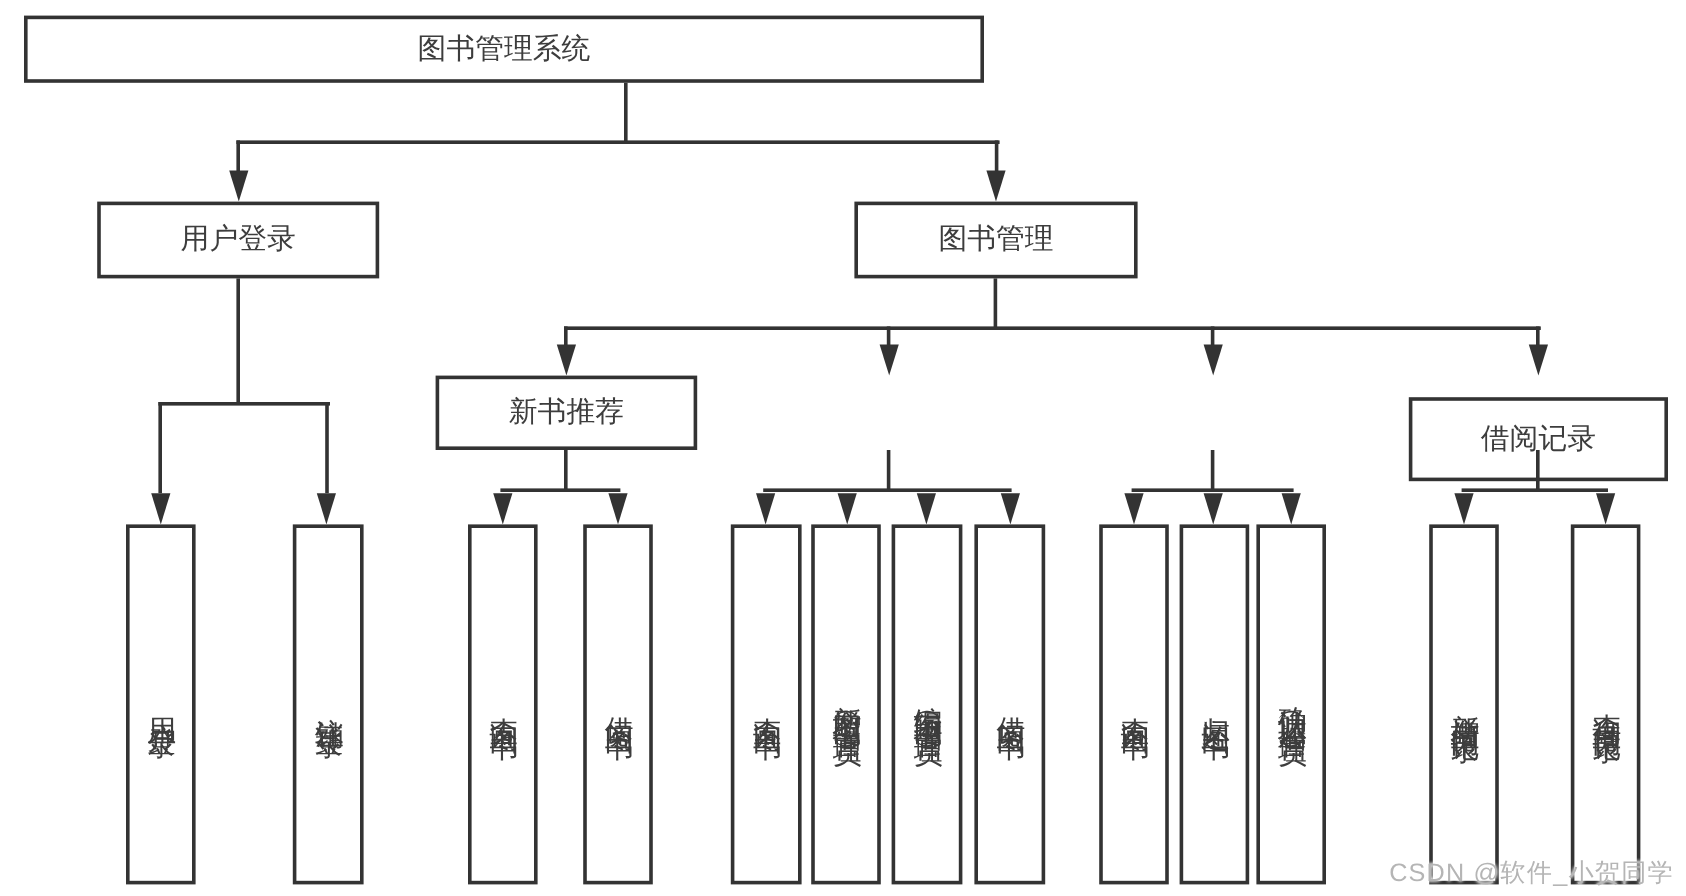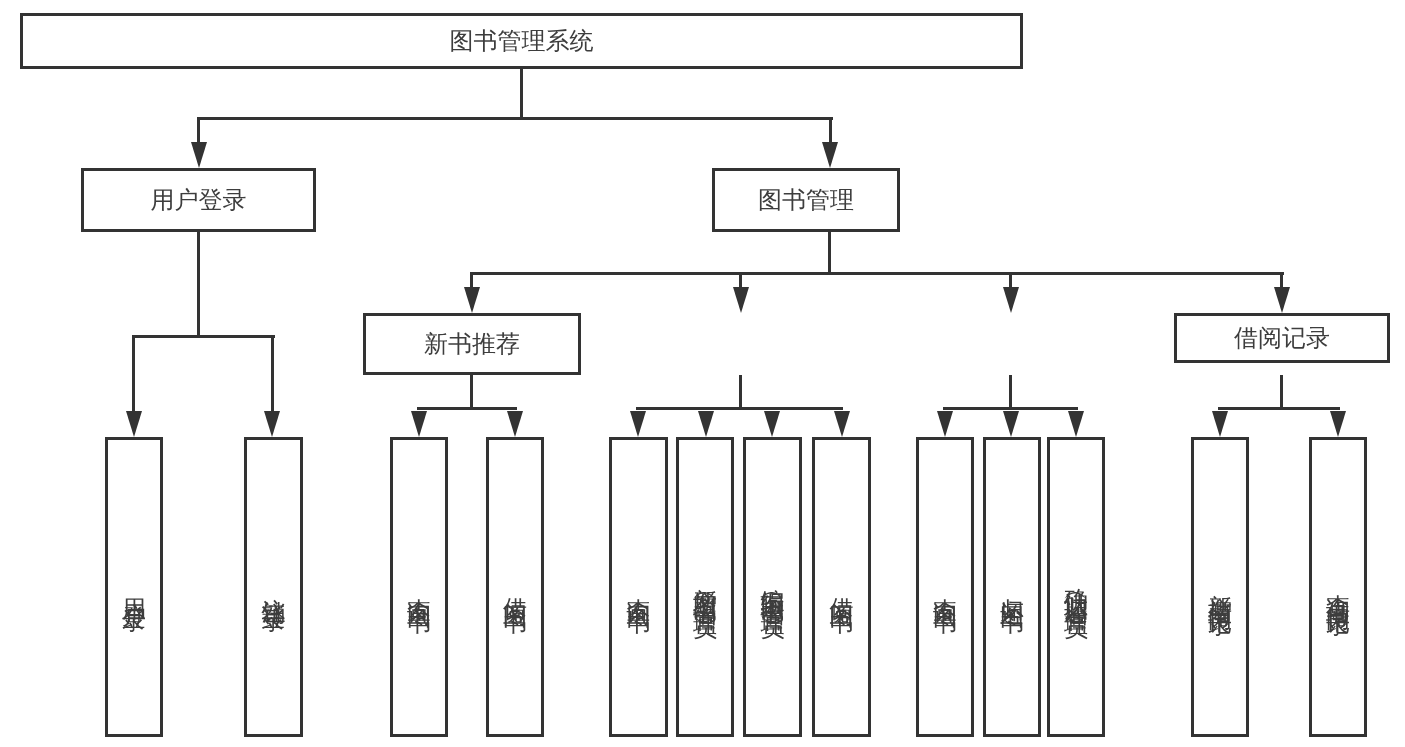--- a/index.html
+++ b/index.html
@@ -58,52 +58,52 @@
     color: #b5b5b5;
     text-shadow: 0 0 3px #ffffff, 0 0 3px #ffffff;
     z-index: 5;
   }
 </style>
 </head>
 <body>
 
 <div id="stage">
 
-  <div class="box" style="left:20px; top:13px; width:1003px; height:56px;">图书管理系统</div>
+  <div class="box" style="left:20px; top:13px; width:800px; height:56px;">图书管理系统</div>
 
   <div class="vline" style="left:520px; top:69px; height:51px;"></div>
   <div class="hline" style="left:197px; top:117px; width:636px;"></div>
   <div class="vline" style="left:197px; top:117px; height:29px;"></div>
   <div class="vline" style="left:829px; top:117px; height:29px;"></div>
   <div class="arrow" style="left:191px; top:142px;"></div>
   <div class="arrow" style="left:822px; top:142px;"></div>
 
   <div class="box" style="left:81px; top:168px; width:235px; height:64px;">用户登录</div>
-  <div class="box" style="left:712px; top:168px; width:188px; height:64px;">图书管理</div>
+  <div class="box" style="left:712px; top:168px; width:236px; height:64px;">图书管理</div>
 
   <div class="vline" style="left:197px; top:232px; height:105px;"></div>
   <div class="hline" style="left:132px; top:335px; width:143px;"></div>
   <div class="vline" style="left:132px; top:335px; height:76px;"></div>
   <div class="vline" style="left:271px; top:335px; height:76px;"></div>
   <div class="arrow" style="left:126px; top:411px;"></div>
   <div class="arrow" style="left:264px; top:411px;"></div>
 
   <div class="vline" style="left:828px; top:232px; height:42px;"></div>
   <div class="hline" style="left:470px; top:272px; width:814px;"></div>
   <div class="vline" style="left:470px; top:272px; height:17px;"></div>
   <div class="vline" style="left:739px; top:272px; height:17px;"></div>
   <div class="vline" style="left:1009px; top:272px; height:17px;"></div>
   <div class="vline" style="left:1280px; top:272px; height:17px;"></div>
   <div class="arrow" style="left:464px; top:287px;"></div>
   <div class="arrow" style="left:733px; top:287px;"></div>
   <div class="arrow" style="left:1003px; top:287px;"></div>
   <div class="arrow" style="left:1274px; top:287px;"></div>
 
   <div class="box" style="left:363px; top:313px; width:218px; height:62px;">新书推荐</div>
-  <div class="box" style="left:1174px; top:313px; width:216px; height:50px;">借阅记录</div>
+  <div class="box" style="left:1174px; top:331px; width:216px; height:70px;">借阅记录</div>
 
   <div class="vline" style="left:470px; top:375px; height:34px;"></div>
   <div class="hline" style="left:417px; top:407px; width:100px;"></div>
   <div class="arrow" style="left:411px; top:411px;"></div>
   <div class="arrow" style="left:507px; top:411px;"></div>
 
   <div class="vline" style="left:739px; top:375px; height:34px;"></div>
   <div class="hline" style="left:636px; top:407px; width:207px;"></div>
   <div class="arrow" style="left:630px; top:411px;"></div>
   <div class="arrow" style="left:698px; top:411px;"></div>
@@ -132,14 +132,15 @@
   <div class="box vbox" style="left:743px; top:437px; width:59px; height:300px;">编辑图书（管理员）</div>
   <div class="box vbox" style="left:812px; top:437px; width:59px; height:300px;">借阅图书</div>
 
   <div class="box vbox" style="left:916px; top:437px; width:58px; height:300px;">查询图书</div>
   <div class="box vbox" style="left:983px; top:437px; width:58px; height:300px;">归还图书</div>
   <div class="box vbox" style="left:1047px; top:437px; width:58px; height:300px;">确认归还（管理员）</div>
 
   <div class="box vbox" style="left:1191px; top:437px; width:58px; height:300px;">新增借阅记录</div>
   <div class="box vbox" style="left:1309px; top:437px; width:58px; height:300px;">查询借阅记录</div>
 
+  <div class="watermark">CSDN @软件_小贺同学</div>
 
 </div>
 
 </body></html>

